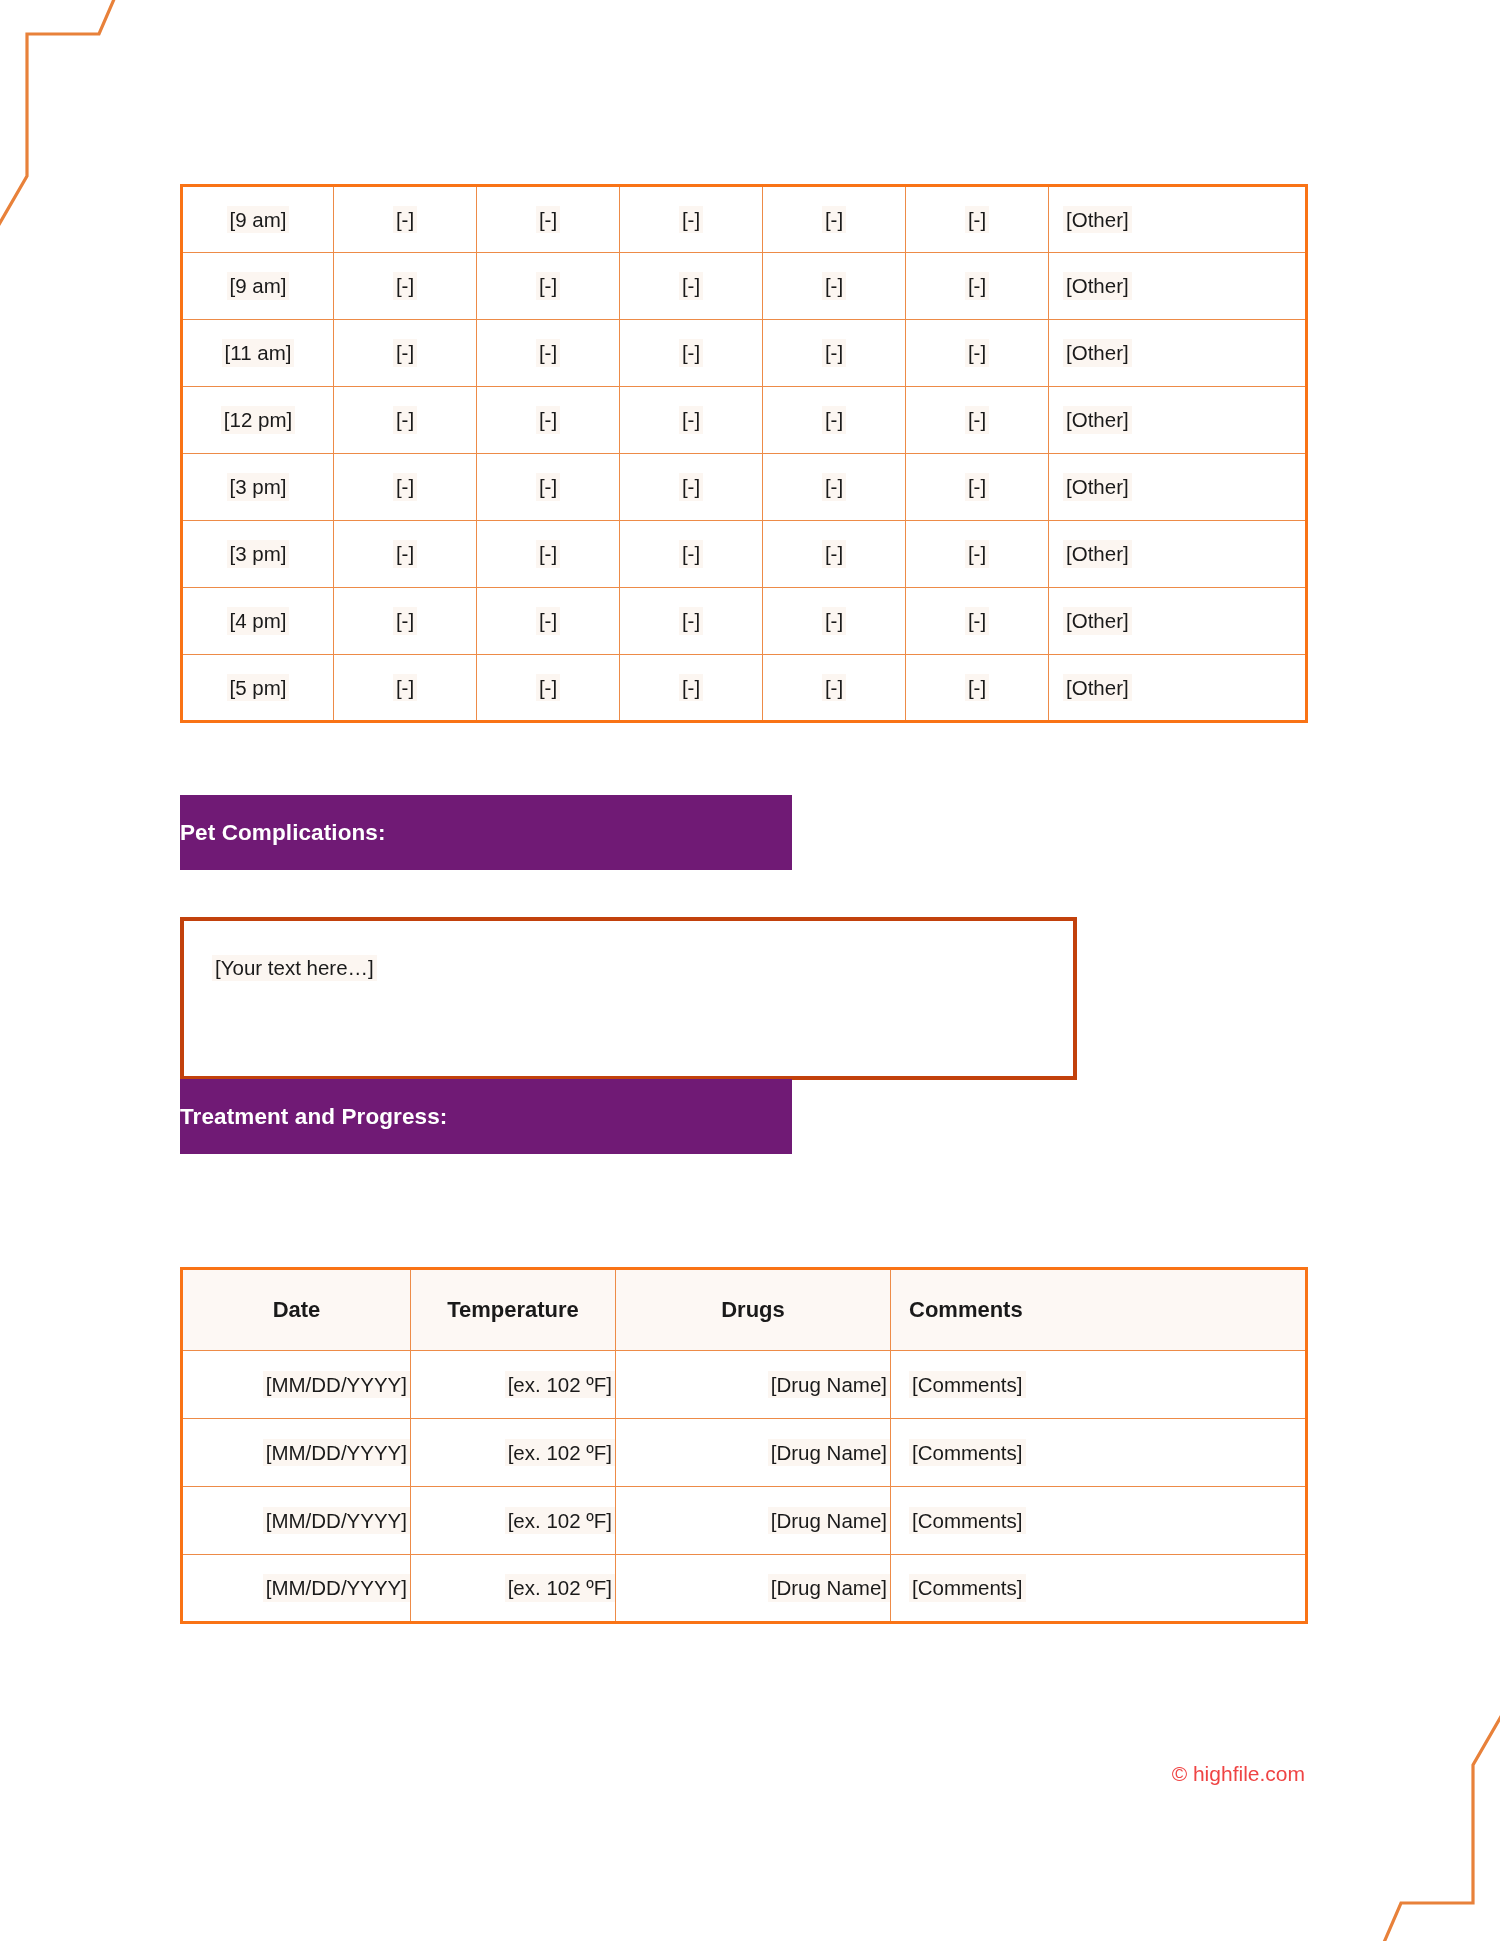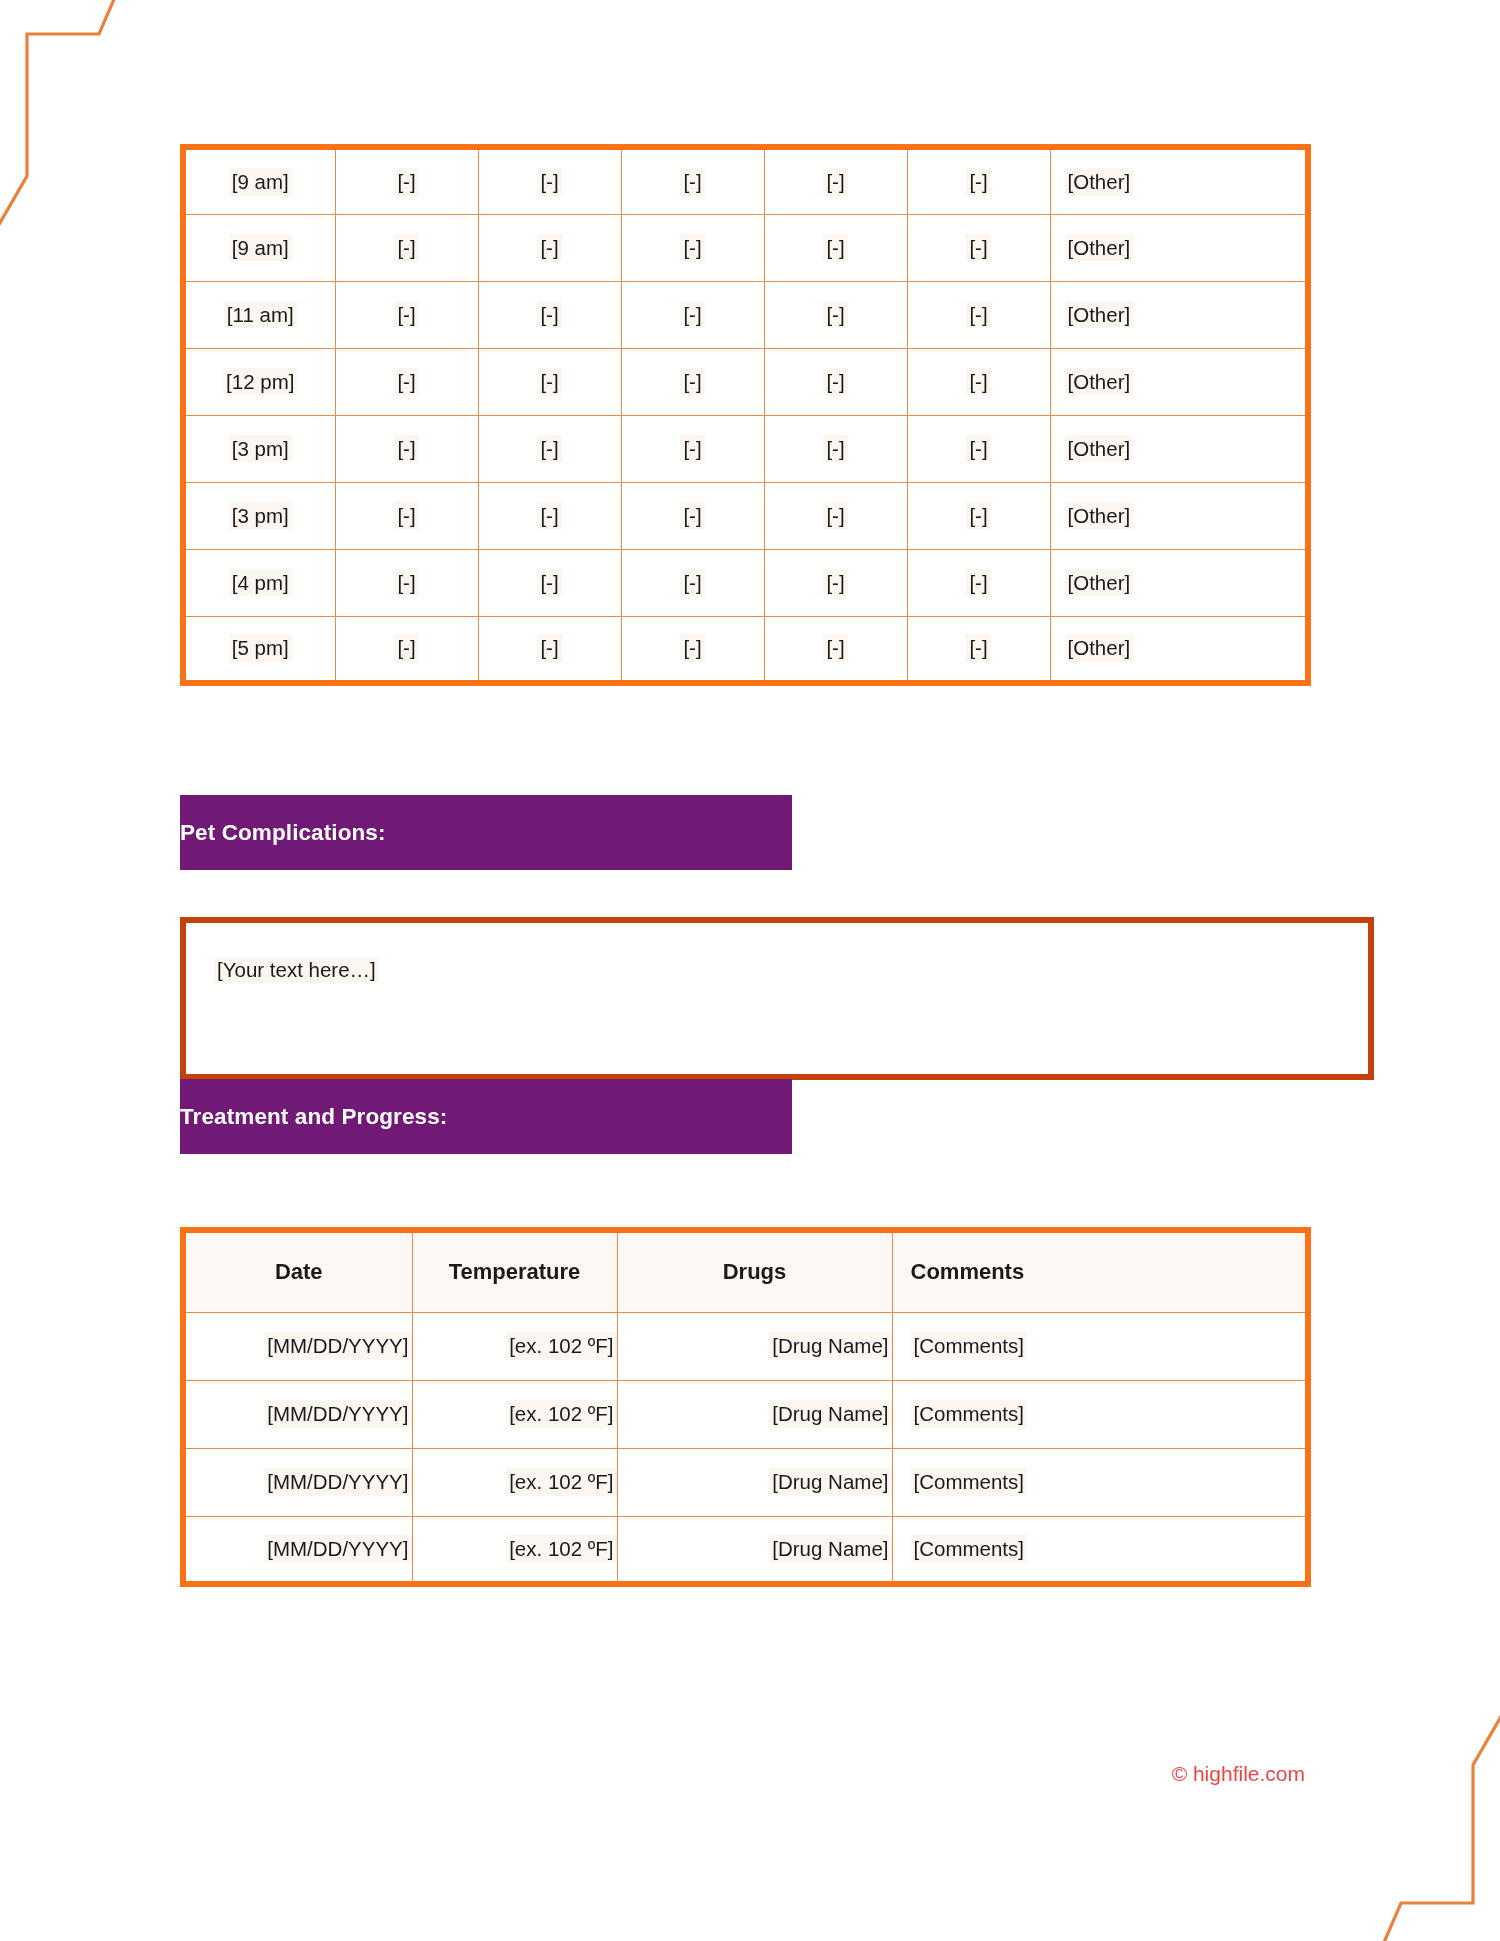--- a/index.html
+++ b/index.html
@@ -32,21 +32,22 @@
     top: 0;
     width: 1140px;
     height: 1941px;
   }
 
   
   table.doc-table {
     border-collapse: collapse;
     table-layout: fixed;
     width: 1125px;
-    border: 6px solid #f97316;
+    border: 3px solid #f97316;
+    margin-top: 40px;
   }
   table.doc-table td,
   table.doc-table th {
     border: 1px solid #ED8B47;
     background: #ffffff;
     font-weight: normal;
     font-size: 20.5px;
     color: #1a1a1a;
     padding: 0;
     height: 67px;
@@ -80,23 +81,23 @@
     letter-spacing: 0.1px;
   }
   #bar-pet-complications { top: 795px; }
   #bar-treatment-progress { top: 1079px; }
 
   
   #complications-box {
     position: absolute;
     left: 0;
     top: 917px;
-    width: 1194px;
+    width: 897px;
     height: 163px;
-    border: 6px solid #c2410c;
+    border: 4px solid #c2410c;
     background: #ffffff;
     padding: 34px 0 0 28px;
   }
   #complications-box .placeholder-text {
     font-size: 20.5px;
     background: #FCF6F1;
     padding: 1px 3px;
     display: inline-block;
   }
 

